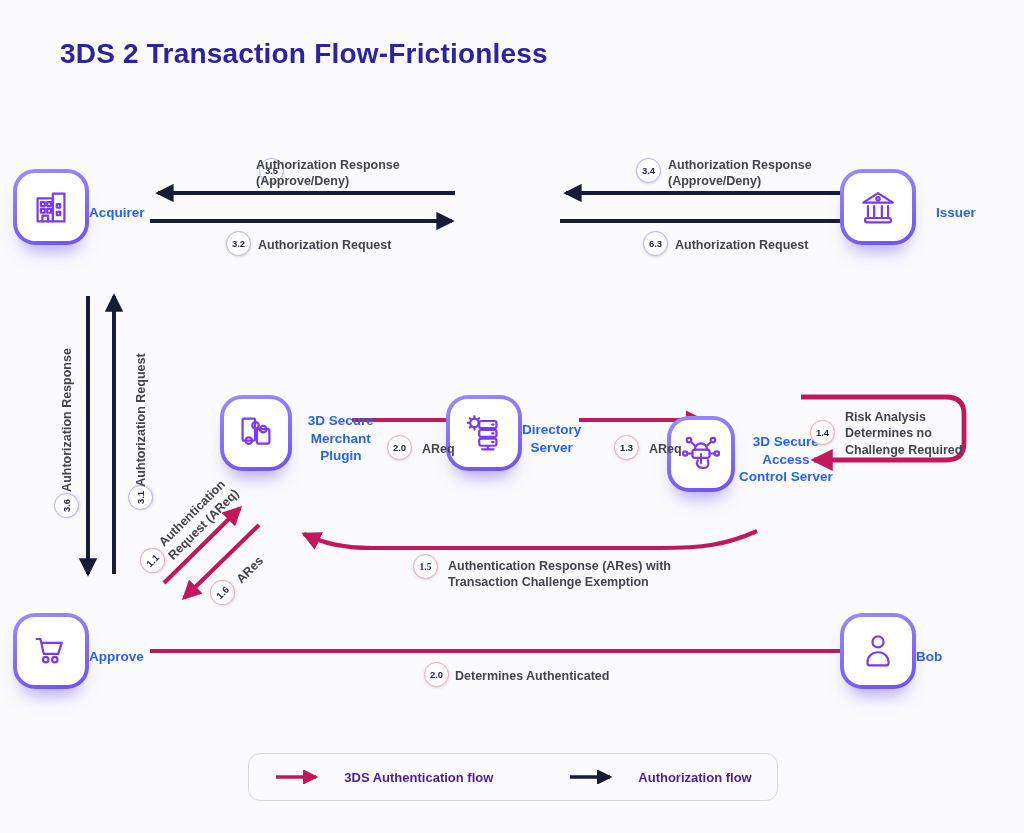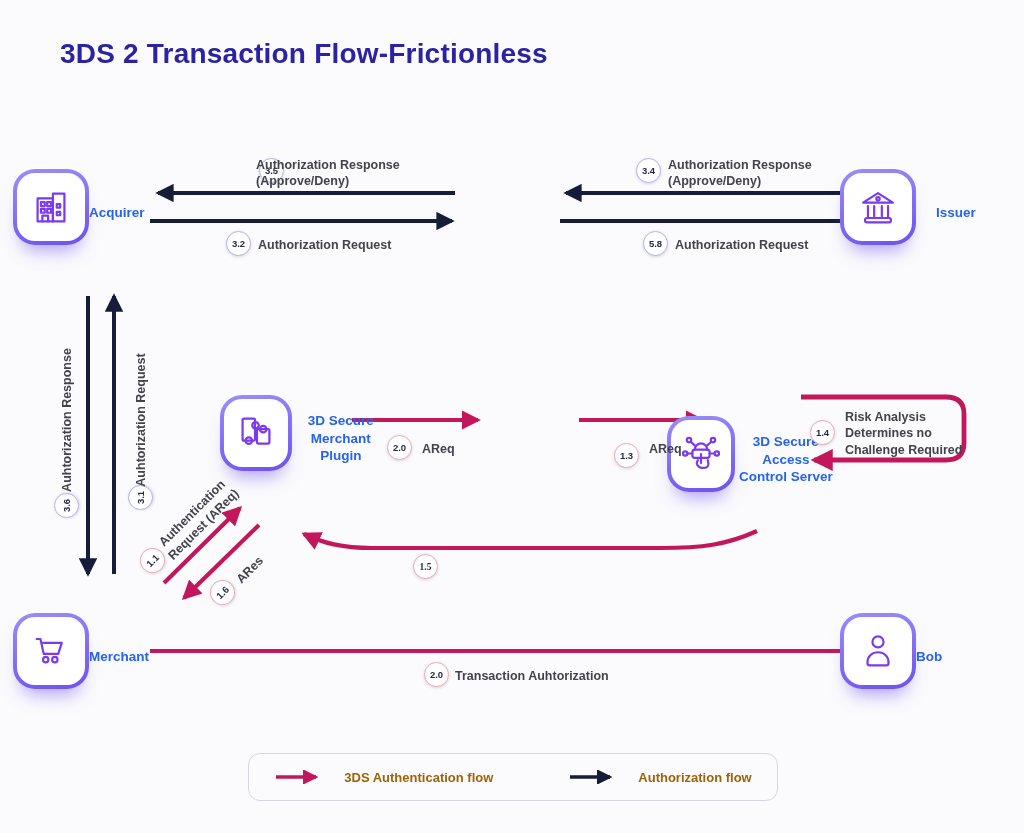--- a/index.html
+++ b/index.html
@@ -47,21 +47,21 @@
   }
   .note-r90 { transform:translate(-50%,-50%) rotate(-90deg); white-space:nowrap; }
   .note-r45 { transform:translate(-50%,-50%) rotate(-45deg); text-align:center; }
 
   .legend {
     position:absolute; left:248px; top:753px; width:530px; height:48px;
     box-sizing:border-box; border:1.5px solid #d6d6de; border-radius:12px;
     display:flex; align-items:center; justify-content:center; gap:75px;
   }
   .legend-item { display:flex; align-items:center; gap:12px;
-    color:#a16207; font-weight:700; font-size:13px; }
+    color:#4c1d95; font-weight:700; font-size:13px; }
 </style>
 </head>
 <body>
 
 <div class="canvas">
 
   <h1 class="title">3DS 2 Transaction Flow-Frictionless</h1>
 
   <svg class="arrows" width="1024" height="833" viewBox="0 0 1024 833">
     <defs>
@@ -130,20 +130,35 @@
         <circle cx="23.5" cy="16" r="3.4"></circle>
         <rect x="25" y="20" width="13" height="15" rx="1.5"></rect>
         <circle cx="31.5" cy="20" r="3.4"></circle>
         <circle cx="16.5" cy="32" r="3.4"></circle>
       </svg>
     </div>
     <div class="node-label">3D Secure
 Merchant Plugin</div>
   </div>
 
+  <div class="node" style="left:446px; top:395px;">
+    <div class="node-box">
+      <svg class="icon" viewBox="0 0 48 48">
+        <circle cx="14" cy="13.5" r="4.4"></circle>
+        <path d="M14 6.6v2.2 M14 18.2v2.2 M7.1 13.5h2.2 M9.1 8.6l1.6 1.6 M18.9 8.6l-1.6 1.6 M9.1 18.4l1.6-1.6"></path>
+        <rect x="19" y="11.5" width="18" height="7.4" rx="2"></rect>
+        <rect x="19" y="20.7" width="18" height="7.4" rx="2"></rect>
+        <rect x="19" y="29.9" width="18" height="7.4" rx="2"></rect>
+        <path d="M32.5 15.2h1.5 M32.5 24.4h1.5 M32.5 33.6h1.5"></path>
+        <path d="M28 37.3v3.7 M22 41h12"></path>
+      </svg>
+    </div>
+    <div class="node-label">Directory
+Server</div>
+  </div>
 
   <div class="node" style="left:667px; top:416px;">
     <div class="node-box">
       <svg class="icon" viewBox="0 0 48 48">
         <path d="M17.5 19.5a6.5 6.5 0 0 1 13 0"></path>
         <rect x="15" y="19.5" width="18" height="8.5" rx="2.5"></rect>
         <circle cx="11.5" cy="9.5" r="2.3"></circle>
           <path d="M13.2 11.2L17.5 15"></path>
         <circle cx="36.5" cy="9.5" r="2.3"></circle>
           <path d="M34.8 11.2L30.5 15"></path>
@@ -160,64 +175,66 @@
   </div>
 
   <div class="node" style="left:13px; top:613px;">
     <div class="node-box">
       <svg class="icon" viewBox="0 0 48 48">
         <path d="M9 11.5h4l3.4 15.5h15.2l3.6-11.5H14.6"></path>
         <circle cx="18.5" cy="33" r="2.8"></circle>
         <circle cx="28" cy="33" r="2.8"></circle>
       </svg>
     </div>
-    <div class="node-label">Merchant</div>
+    <div class="node-label">Approve</div>
   </div>
 
   <div class="node" style="left:840px; top:613px;">
     <div class="node-box">
       <svg class="icon" viewBox="0 0 48 48">
         <circle cx="24" cy="14.5" r="5.8"></circle>
         <path d="M13 36.5v-.6c0-6.6 4.8-10.6 11-10.6s11 4 11 10.6v.6c0 1.4-1.1 2.5-2.5 2.5h-17c-1.4 0-2.5-1.1-2.5-2.5z"></path>
       </svg>
     </div>
     <div class="node-label">Bob</div>
   </div>
 
   <div class="badge b-authz" style="left:219px; top:158px;margin-left:40px;">3.5</div>
   <div class="badge b-authz" style="left:226px; top:231px;">3.2</div>
   <div class="badge b-authz" style="left:636px; top:158px;">3.4</div>
-  <div class="badge b-authz" style="left:643px; top:231px;">5.8</div>
+  <div class="badge b-authz" style="left:643px; top:231px;">6.3</div>
   <div class="badge b-authz r90" style="left:54px;  top:493px;">3.6</div>
   <div class="badge b-authz r90" style="left:128px; top:485px;">3.1</div>
   <div class="badge b-auth r45" style="left:140px; top:548px;">1.1</div>
   <div class="badge b-auth r45" style="left:210px; top:580px;">1.6</div>
   <div class="badge b-auth" style="left:387px; top:435px;">2.0</div>
-  <div class="badge b-auth" style="left:614px; top:435px;margin-top:8px;">1.3</div>
+  <div class="badge b-auth" style="left:614px; top:435px;">1.3</div>
   <div class="badge b-auth" style="left:810px; top:410px;margin-top:10px;">1.4</div>
   <div class="badge b-auth" style="left:413px; top:554px;font-family:Liberation Serif, serif;">1.5</div>
   <div class="badge b-auth" style="left:424px; top:662px;">2.0</div>
 
   <div class="note" style="left:256px; top:157px;">Authorization Response
 (Approve/Deny)</div>
   <div class="note" style="left:258px; top:237px;">Authorization Request</div>
   <div class="note" style="left:668px; top:157px;">Authorization Response
 (Approve/Deny)</div>
   <div class="note" style="left:675px; top:237px;">Authorization Request</div>
   <div class="note note-r90" style="left:67px;  top:420px;">Auhtorization Response</div>
   <div class="note note-r90" style="left:141px; top:420px;">Auhtorization Request</div>
   <div class="note note-r45" style="left:198px; top:519px;">Authentication
 Request (AReq)</div>
   <div class="note note-r45" style="left:250px; top:570px;">ARes</div>
   <div class="note" style="left:422px; top:441px;">AReq</div>
   <div class="note" style="left:649px; top:441px;">AReq</div>
   <div class="note" style="left:845px; top:409px;">Risk Analysis
 Determines no
 Challenge Required</div>
-  <div class="note" style="left:455px; top:668px;">Transaction Auhtorization</div>
+  <div class="note" style="left:448px; top:558px;">Authentication Response (ARes) with
+Transaction Challenge Exemption</div>
+  <div class="note" style="left:455px; top:668px;">Determines Authenticated</div>
 
   <div class="legend">
     <div class="legend-item">
       <svg width="58" height="14" viewBox="0 0 58 14">
         <defs>
           <marker id="lgP" viewBox="0 0 10 10" refX="8.5" refY="5" markerWidth="4.4" markerHeight="4.4" orient="auto">
             <path d="M0 0L10 5L0 10z" fill="#c2185b"></path>
           </marker>
         </defs>
         <path d="M2 7H42" stroke="#c2185b" stroke-width="3.6" marker-end="url(#lgP)"></path>

